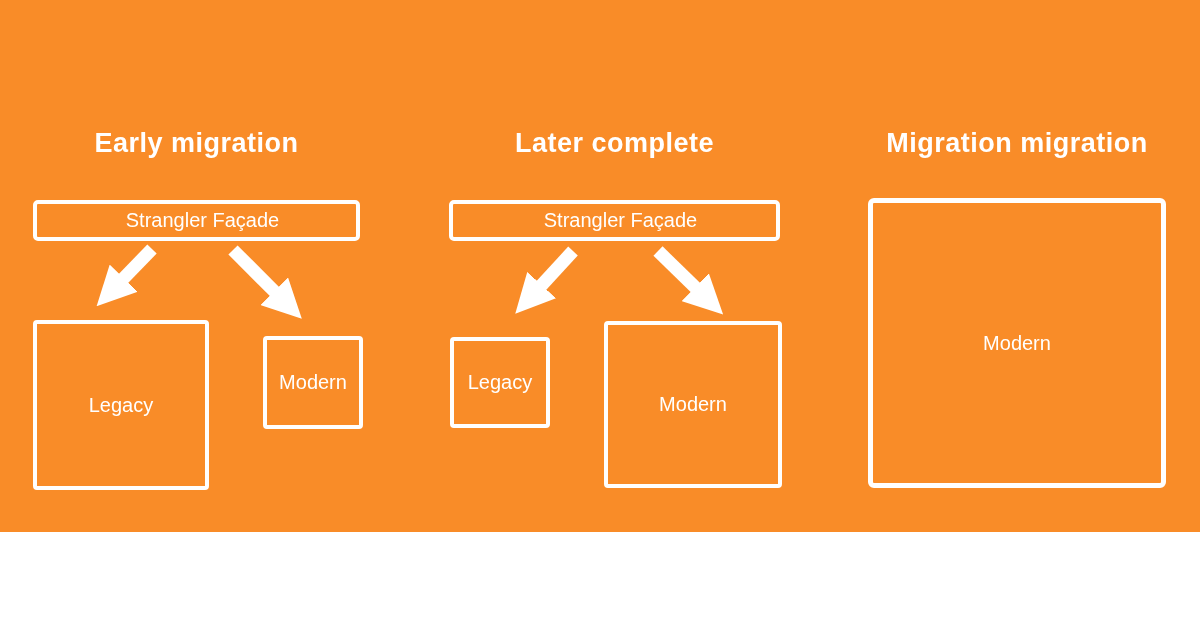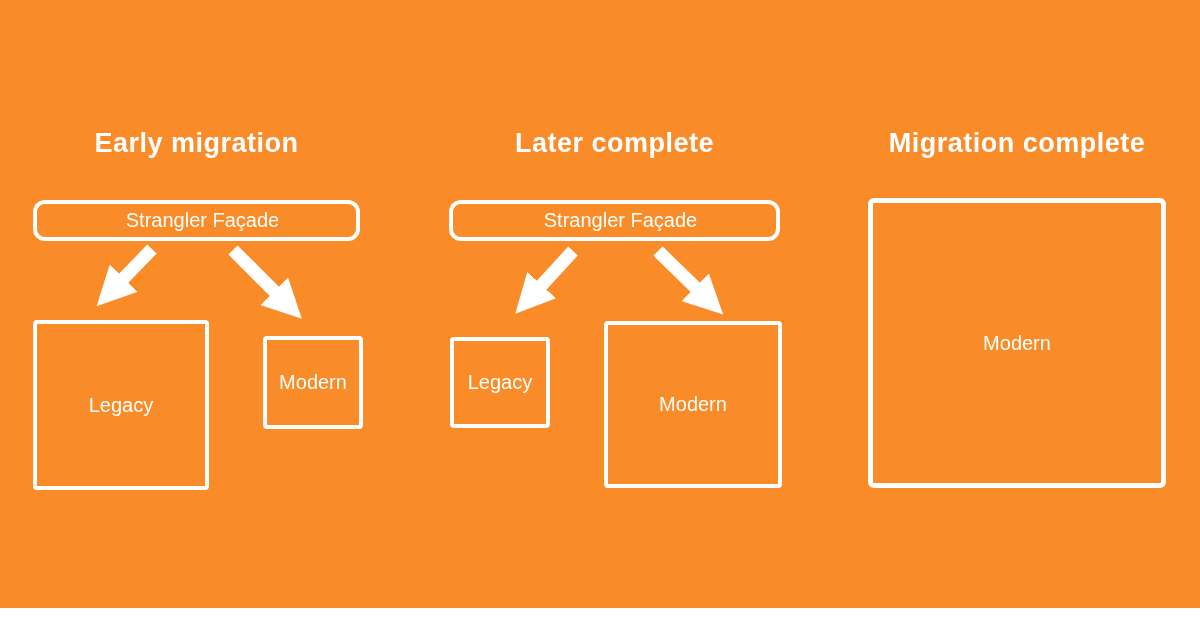--- a/index.html
+++ b/index.html
@@ -5,21 +5,21 @@
   html, body {
     margin: 0;
     padding: 0;
   }
   body {
     font-family: "Liberation Sans", "DejaVu Sans", sans-serif;
   }
   .canvas {
     position: relative;
     width: 1200px;
-    height: 608px;
+    height: 532px;
     background: #F98C28;
     overflow: hidden;
   }
   .panel-title {
     position: absolute;
     color: #FFFFFF;
     font-size: 27px;
     font-weight: bold;
     text-align: center;
     letter-spacing: 0.5px;
@@ -30,21 +30,21 @@
     border: 4px solid #FFFFFF;
     border-radius: 4px;
     color: #FFFFFF;
     display: flex;
     align-items: center;
     justify-content: center;
     font-size: 20px;
     text-align: center;
   }
   .facade-box {
-    border-radius: 12px;
+    border-radius: 5px;
     padding-left: 12px;
   }
   .big-box {
     border-width: 5px;
     border-radius: 6px;
   }
   .arrows-layer {
     position: absolute;
     left: 0;
     top: 0;
@@ -79,21 +79,21 @@
   </div>
 
   <div class="box" style="left:450px; top:337px; width:100px; height:91px;">
     <span>Legacy</span>
   </div>
 
   <div class="box" style="left:604px; top:321px; width:178px; height:167px;">
     <span>Modern</span>
   </div>
 
-  <div class="panel-title" style="left:858px; top:128px; width:318px;">Migration complete</div>
+  <div class="panel-title" style="left:858px; top:128px; width:318px;">Migration migration</div>
 
   <div class="box big-box" style="left:868px; top:198px; width:298px; height:290px;">
     <span>Modern</span>
   </div>
 
   <svg class="arrows-layer" viewBox="0 0 1200 628">
     <defs>
       <marker id="ah" viewBox="0 0 3 3" markerWidth="3" markerHeight="3" refX="0.3" refY="1.5" orient="auto">
         <path d="M0,0 L3,1.5 L0,3 z" fill="#FFFFFF"></path>
       </marker>

